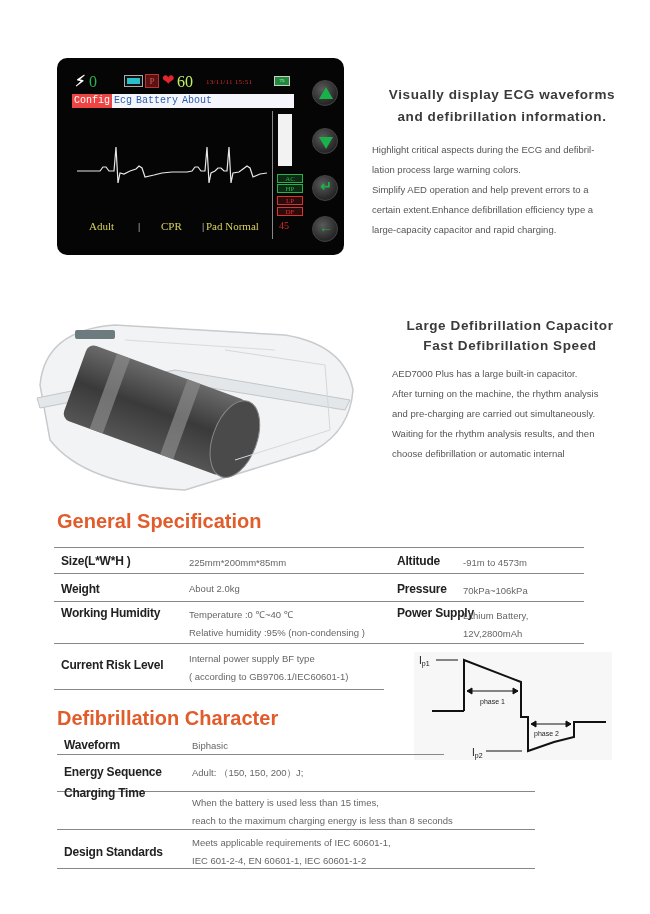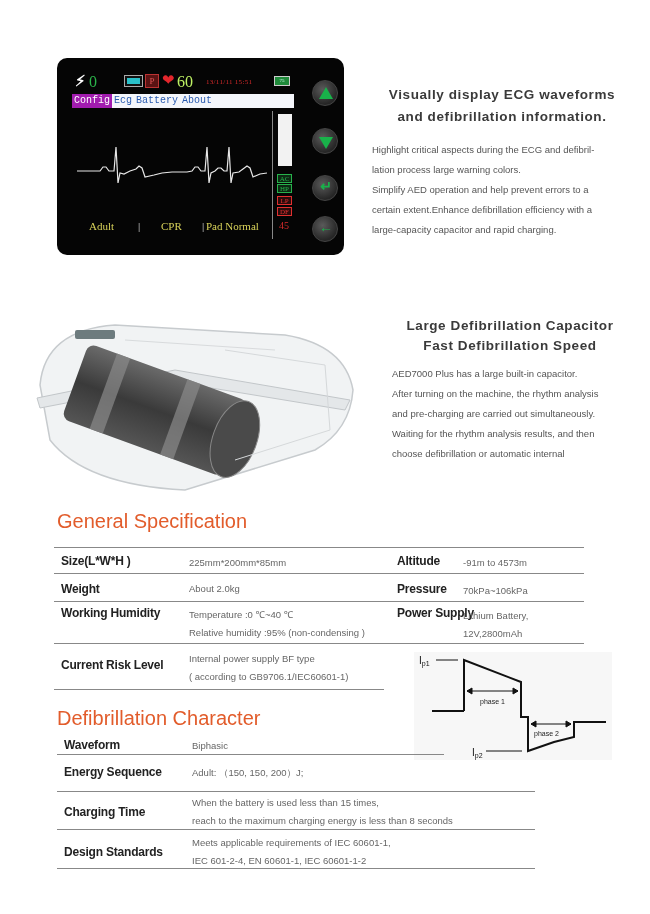--- a/index.html
+++ b/index.html
@@ -18,46 +18,46 @@
   .shock-count { position: absolute; left: 17px; top: 2px; color: #2bb34a; font-size: 16px; }
   .batt-icon { position: absolute; left: 52px; top: 4px; width: 19px; height: 12px; border: 1px solid #aaa; background: #111; }
   .batt-icon::after { content: ""; position: absolute; left: 2px; top: 2px; width: 13px; height: 6px; background: #29c0c9; }
   .pads-icon { position: absolute; left: 73px; top: 3px; width: 14px; height: 14px; border: 1px solid #b33; background: #5a1313; color: #d55; font-size: 9px; text-align: center; line-height: 12px; }
   .heart { position: absolute; left: 90px; top: 0px; color: #e3262c; font-size: 15px; }
   .hr-value { position: absolute; left: 105px; top: 2px; color: #bef264; font-size: 16px; }
   .datetime { position: absolute; left: 134px; top: 7px; color: #d52a2a; font-size: 7px; letter-spacing: 0.3px; }
   .batt-level { position: absolute; left: 202px; top: 5px; width: 16px; height: 10px; border: 1px solid #ccc; background: #1f8a3a; color: #cfe; font-size: 5px; text-align: center; line-height: 8px; }
   .menu-bar { position: absolute; left: 0; top: 23px; width: 222px; height: 14px; background: #f4f6fb; font-family: "Liberation Mono", monospace; font-size: 10px; line-height: 14px; color: #2a5bb0; }
   .menu-item { display: inline-block; padding: 0 2px; }
-  .menu-item.active { background: #a21caf; color: #fff; }
+  .menu-item.active { background: #ef4444; color: #fff; }
   .ecg { position: absolute; left: 0; top: 40px; width: 200px; height: 100px; }
   .vdivider { position: absolute; left: 200px; top: 40px; width: 1px; height: 128px; background: #888; }
   .gain-bar { position: absolute; left: 206px; top: 43px; width: 14px; height: 52px; background: #f2f2f2; }
-  .tag { position: absolute; left: 205px; width: 15px; height: 9px; font-size: 7px; line-height: 8px; text-align: center; border: 1px solid; text-decoration: underline; }
+  .tag { position: absolute; left: 205px; width: 26px; height: 9px; font-size: 7px; line-height: 8px; text-align: center; border: 1px solid; text-decoration: underline; }
   .tag.green { color: #27b24b; border-color: #27b24b; background: #0d2a14; }
   .tag.red { color: #e0302f; border-color: #e0302f; background: #2a0c0c; }
   .counter { position: absolute; left: 207px; top: 149px; color: #d52a2a; font-size: 10px; font-family: Liberation Serif, serif; }
   .bottom-row { position: absolute; left: 0; top: 149px; width: 200px; height: 16px; font-size: 11px; color: #d9d35a; }
   .bottom-row span { position: absolute; top: 0; }
   .sep { color: #ddd; }
   .side-btn { position: absolute; left: 255px; width: 26px; height: 26px; border-radius: 50%;
     background: radial-gradient(circle at 40% 35%, #5a5a5a, #262626 70%); border: 1px solid #444; }
   .side-btn .tri-up { position: absolute; left: 6px; top: 6px; width: 0; height: 0; border-left: 7px solid transparent; border-right: 7px solid transparent; border-bottom: 12px solid #19b24a; }
   .side-btn .tri-down { position: absolute; left: 6px; top: 8px; width: 0; height: 0; border-left: 7px solid transparent; border-right: 7px solid transparent; border-top: 12px solid #19b24a; }
   .side-btn .glyph { position: absolute; left: 0; top: 2px; width: 26px; text-align: center; color: #19b24a; font-size: 14px; font-weight: bold; }
 
   
   .feat-title { position: absolute; font-weight: bold; color: #3a3a3a; text-align: center; letter-spacing: 0.6px; }
   .feat-body { position: absolute; font-size: 9.5px; line-height: 20px; color: #555; }
 
   
   .product { position: absolute; left: 25px; top: 310px; width: 335px; height: 185px; }
 
   
-  .section-title { position: absolute; color: #e25c2b; font-size: 20px; font-weight: normal; }
+  .section-title { position: absolute; color: #e25c2b; font-size: 20px; font-weight: bold; }
   .hline { position: absolute; height: 1px; background: #888; }
   .k { position: absolute; font-size: 12px; font-weight: bold; color: #222; letter-spacing: -0.2px; }
   .v { position: absolute; font-size: 9.5px; color: #666; line-height: 18px; }
   .wave { position: absolute; left: 414px; top: 652px; width: 198px; height: 108px; background: #f7f7f7; }
 </style>
 </head>
 <body>
 
 <div class="device">
   <div class="lcd">
@@ -107,21 +107,21 @@
 </div>
 
 <div class="feat-title" style="left:362px; top:84px; width:280px; font-size:13.5px; line-height:22px;">
   <div>Visually display ECG waveforms</div>
   <div>and defibrillation information.</div>
 </div>
 <div class="feat-body" style="left:372px; top:140px; width:270px;">
   <div>Highlight critical aspects during the ECG and defibril-</div>
   <div>lation process large warning colors.</div>
   <div>Simplify AED operation and help prevent errors to a</div>
-  <div>certain extent.Enhance defibrillation efficiency with a</div>
+  <div>certain extent.Enhance defibrillation efficiency type a</div>
   <div>large-capacity capacitor and rapid charging.</div>
 </div>
 
 <svg class="product" viewBox="0 0 335 185">
   <defs>
     <linearGradient id="cyl" x1="0" y1="0" x2="0" y2="1">
       <stop offset="0" stop-color="#6a6a6a"></stop>
         <stop offset="0.5" stop-color="#3a3a3a"></stop>
         <stop offset="1" stop-color="#555"></stop>
     </linearGradient>
@@ -209,21 +209,21 @@
 <div class="section-title" style="left:57px; top:707px;">Defibrillation Character</div>
 
 <span class="k" style="left:64px; top:738px;">Waveform</span>
 <span class="v" style="left:192px; top:737px;">Biphasic</span>
 <div class="hline" style="left:57px; top:754px; width:387px;"></div>
 
 <span class="k" style="left:64px; top:765px;">Energy Sequence</span>
 <span class="v" style="left:192px; top:764px;">Adult: （150, 150, 200）J;</span>
 <div class="hline" style="left:57px; top:791px; width:478px;"></div>
 
-<span class="k" style="left:64px; top:805px;">Charging Time</span>
+<span class="k" style="left:64px; top:786px;">Charging Time</span>
 <div class="v" style="left:192px; top:794px;">
   <div>When the battery is used less than 15 times,</div>
   <div>reach to the maximum charging energy is less than 8 seconds</div>
 </div>
 <div class="hline" style="left:57px; top:829px; width:478px;"></div>
 
 <span class="k" style="left:64px; top:845px;">Design Standards</span>
 <div class="v" style="left:192px; top:834px;">
   <div>Meets applicable requirements of IEC 60601-1,</div>
   <div>IEC 601-2-4, EN 60601-1, IEC 60601-1-2</div>

